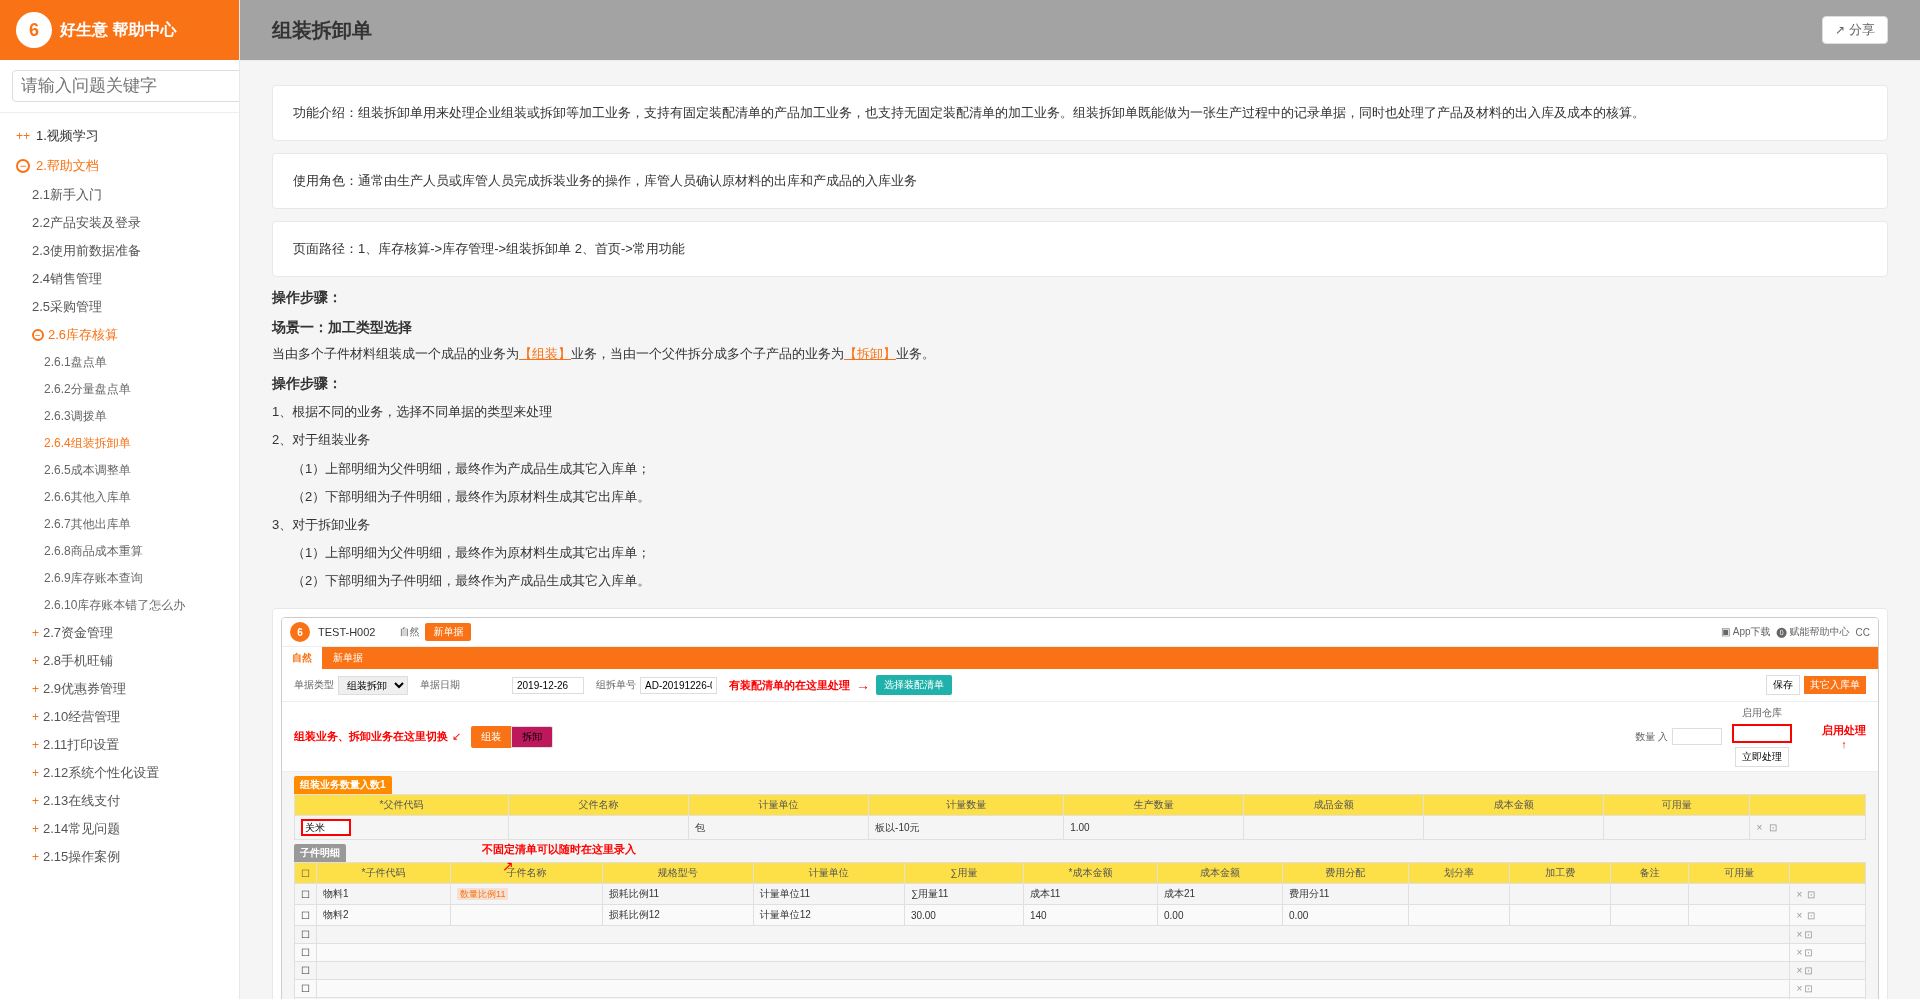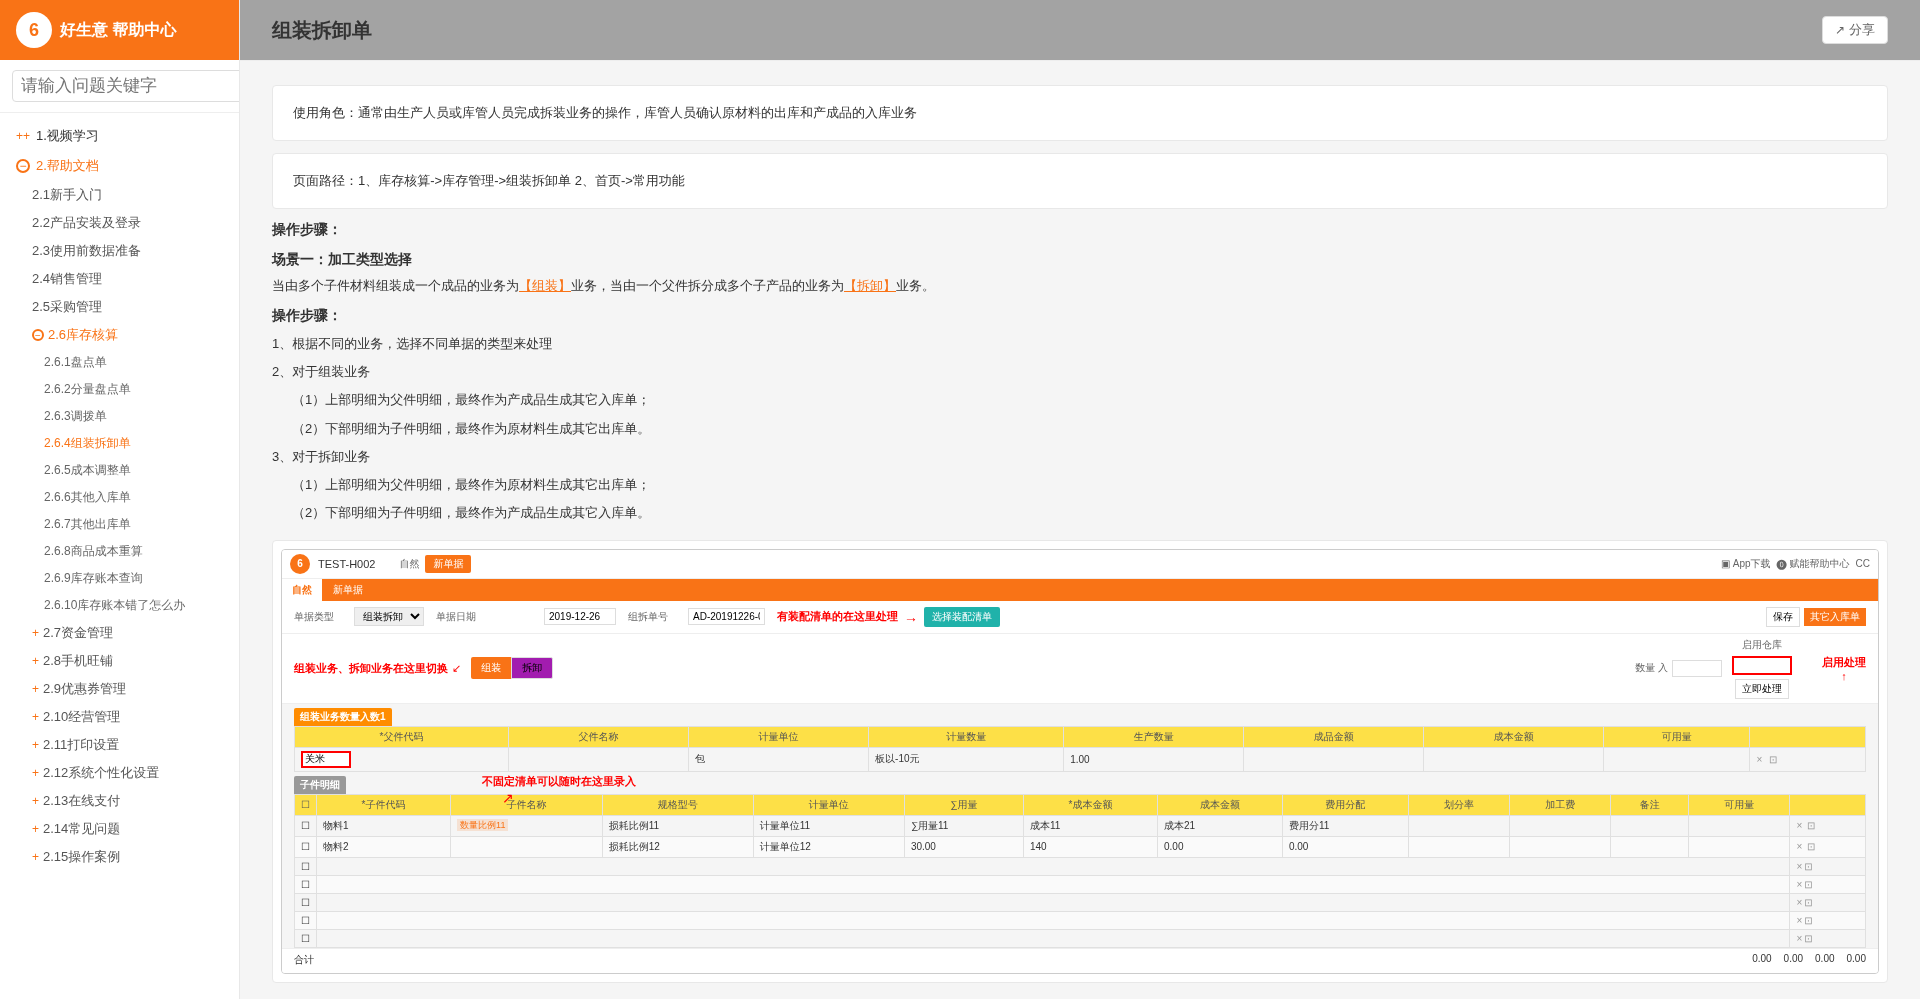--- a/index.html
+++ b/index.html
@@ -201,21 +201,21 @@
     .sw-nav-active {
       background: #f97316;
       color: white;
       padding: 2px 8px;
       border-radius: 2px;
       font-size: 10px;
     }
     .sw-field {
       display: flex;
       align-items: center;
-      gap: 20px;
+      gap: 4px;
       font-size: 10px;
     }
     .sw-field label { color: #666; white-space: nowrap; }
     .sw-field input {
       border: 1px solid #ddd;
       padding: 2px 4px;
       font-size: 10px;
       width: 80px;
     }
     .sw-table {
@@ -329,20 +329,23 @@
   <div id="main-header">
     <h1 id="page-title">组装拆卸单</h1>
     <button id="share-btn">
       <span style="font-size:12px;">↗</span>
       <span>分享</span>
     </button>
   </div>
 
   <div id="content-area">
 
+    <div class="info-card">
+      <span>功能介绍：组装拆卸单用来处理企业组装或拆卸等加工业务，支持有固定装配清单的产品加工业务，也支持无固定装配清单的加工业务。组装拆卸单既能做为一张生产过程中的记录单据，同时也处理了产品及材料的出入库及成本的核算。</span>
+    </div>
 
     <div class="info-card">
       <span>使用角色：通常由生产人员或库管人员完成拆装业务的操作，库管人员确认原材料的出库和产成品的入库业务</span>
     </div>
 
     <div class="info-card">
       <span>页面路径：1、库存核算-&gt;库存管理-&gt;组装拆卸单 2、首页-&gt;常用功能</span>
     </div>
 
     <div class="section-block">
@@ -412,21 +415,21 @@
           </div>
         </div>
 
         <div style="background:#fff;padding:4px 12px;border-bottom:1px solid #eee;display:flex;align-items:center;gap:10px;">
           <div style="display:flex;align-items:center;gap:4px;">
             <span style="color:red;font-size:11px;font-weight:bold;">组装业务、拆卸业务在这里切换</span>
             <span style="color:red;">↙</span>
           </div>
           <div style="display:flex;gap:0;margin-left:0;">
             <button style="background:#f97316;color:white;border:none;padding:3px 10px;font-size:10px;border-radius:2px 0 0 2px;cursor:pointer;">组装</button>
-            <button style="background:#a21caf;border:1px solid #ddd;padding:3px 10px;font-size:10px;border-radius:0 2px 2px 0;cursor:pointer;">拆卸</button>
+            <button style="background:#be185d;border:1px solid #ddd;padding:3px 10px;font-size:10px;border-radius:0 2px 2px 0;cursor:pointer;">拆卸</button>
           </div>
           <div style="display:flex;align-items:center;gap:4px;margin-left:auto;">
             <span style="font-size:10px;color:#666;">数量 入</span>
             <input type="text" style="border: 1px solid rgb(221, 221, 221); padding: 2px 4px; font-size: 10px; width: 50px;">
           </div>
           <div style="position:relative;display:flex;align-items:center;gap:4px;flex-direction:column;">
             <span style="font-size:10px;color:#666;">启用仓库</span>
             <input type="text" style="border: 2px solid red; padding: 2px 4px; font-size: 10px; width: 60px;">
             <button style="background:#fff;border:1px solid #ddd;padding:2px 6px;font-size:10px;cursor:pointer;">立即处理</button>
           </div>

